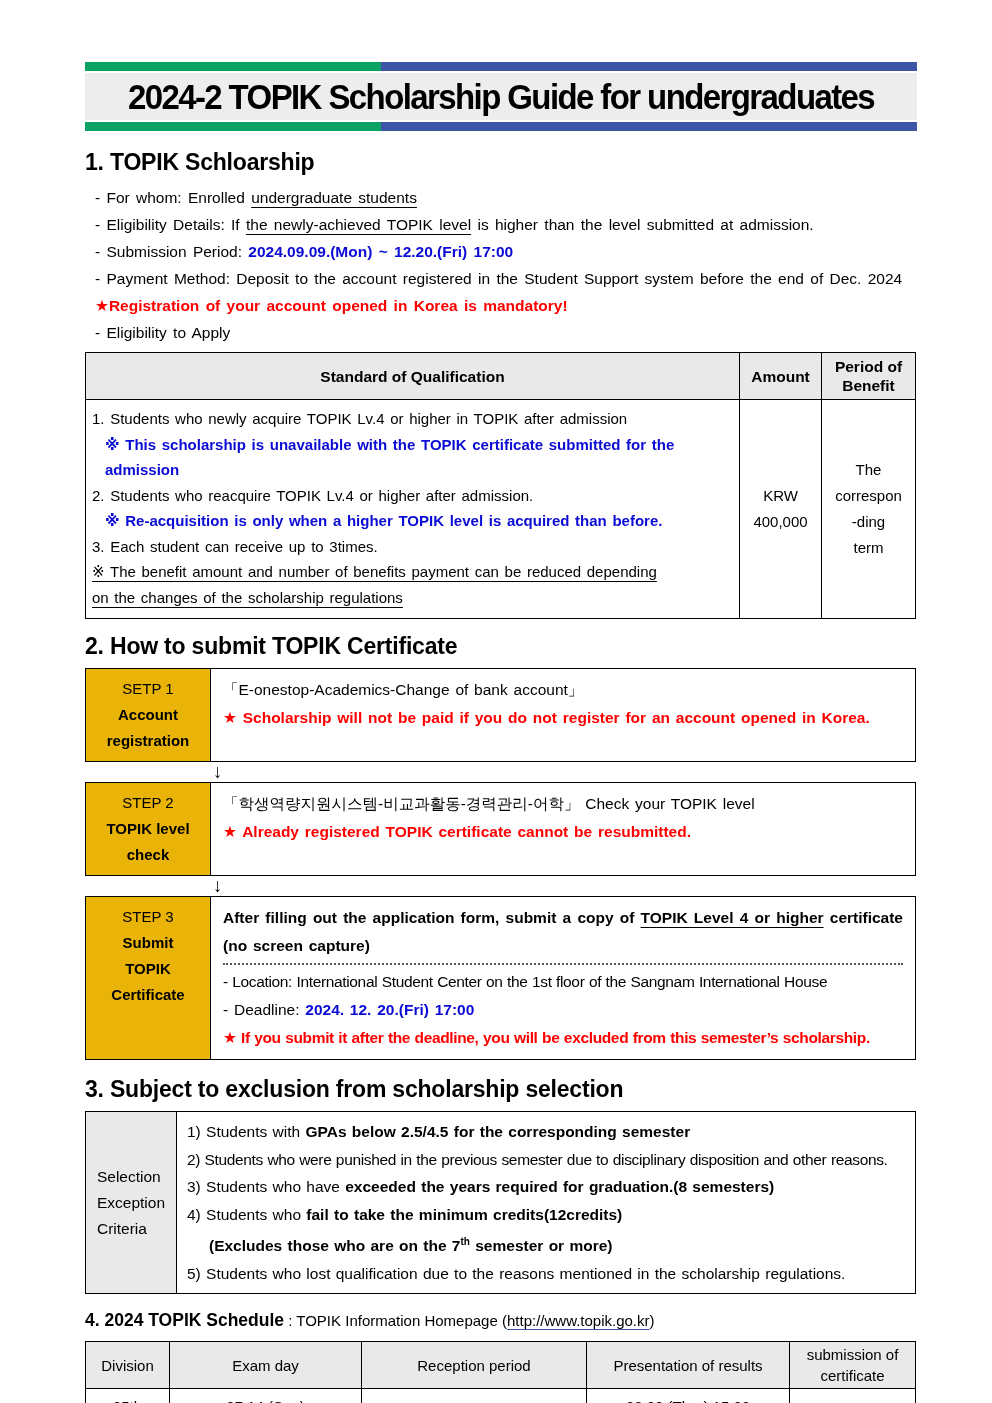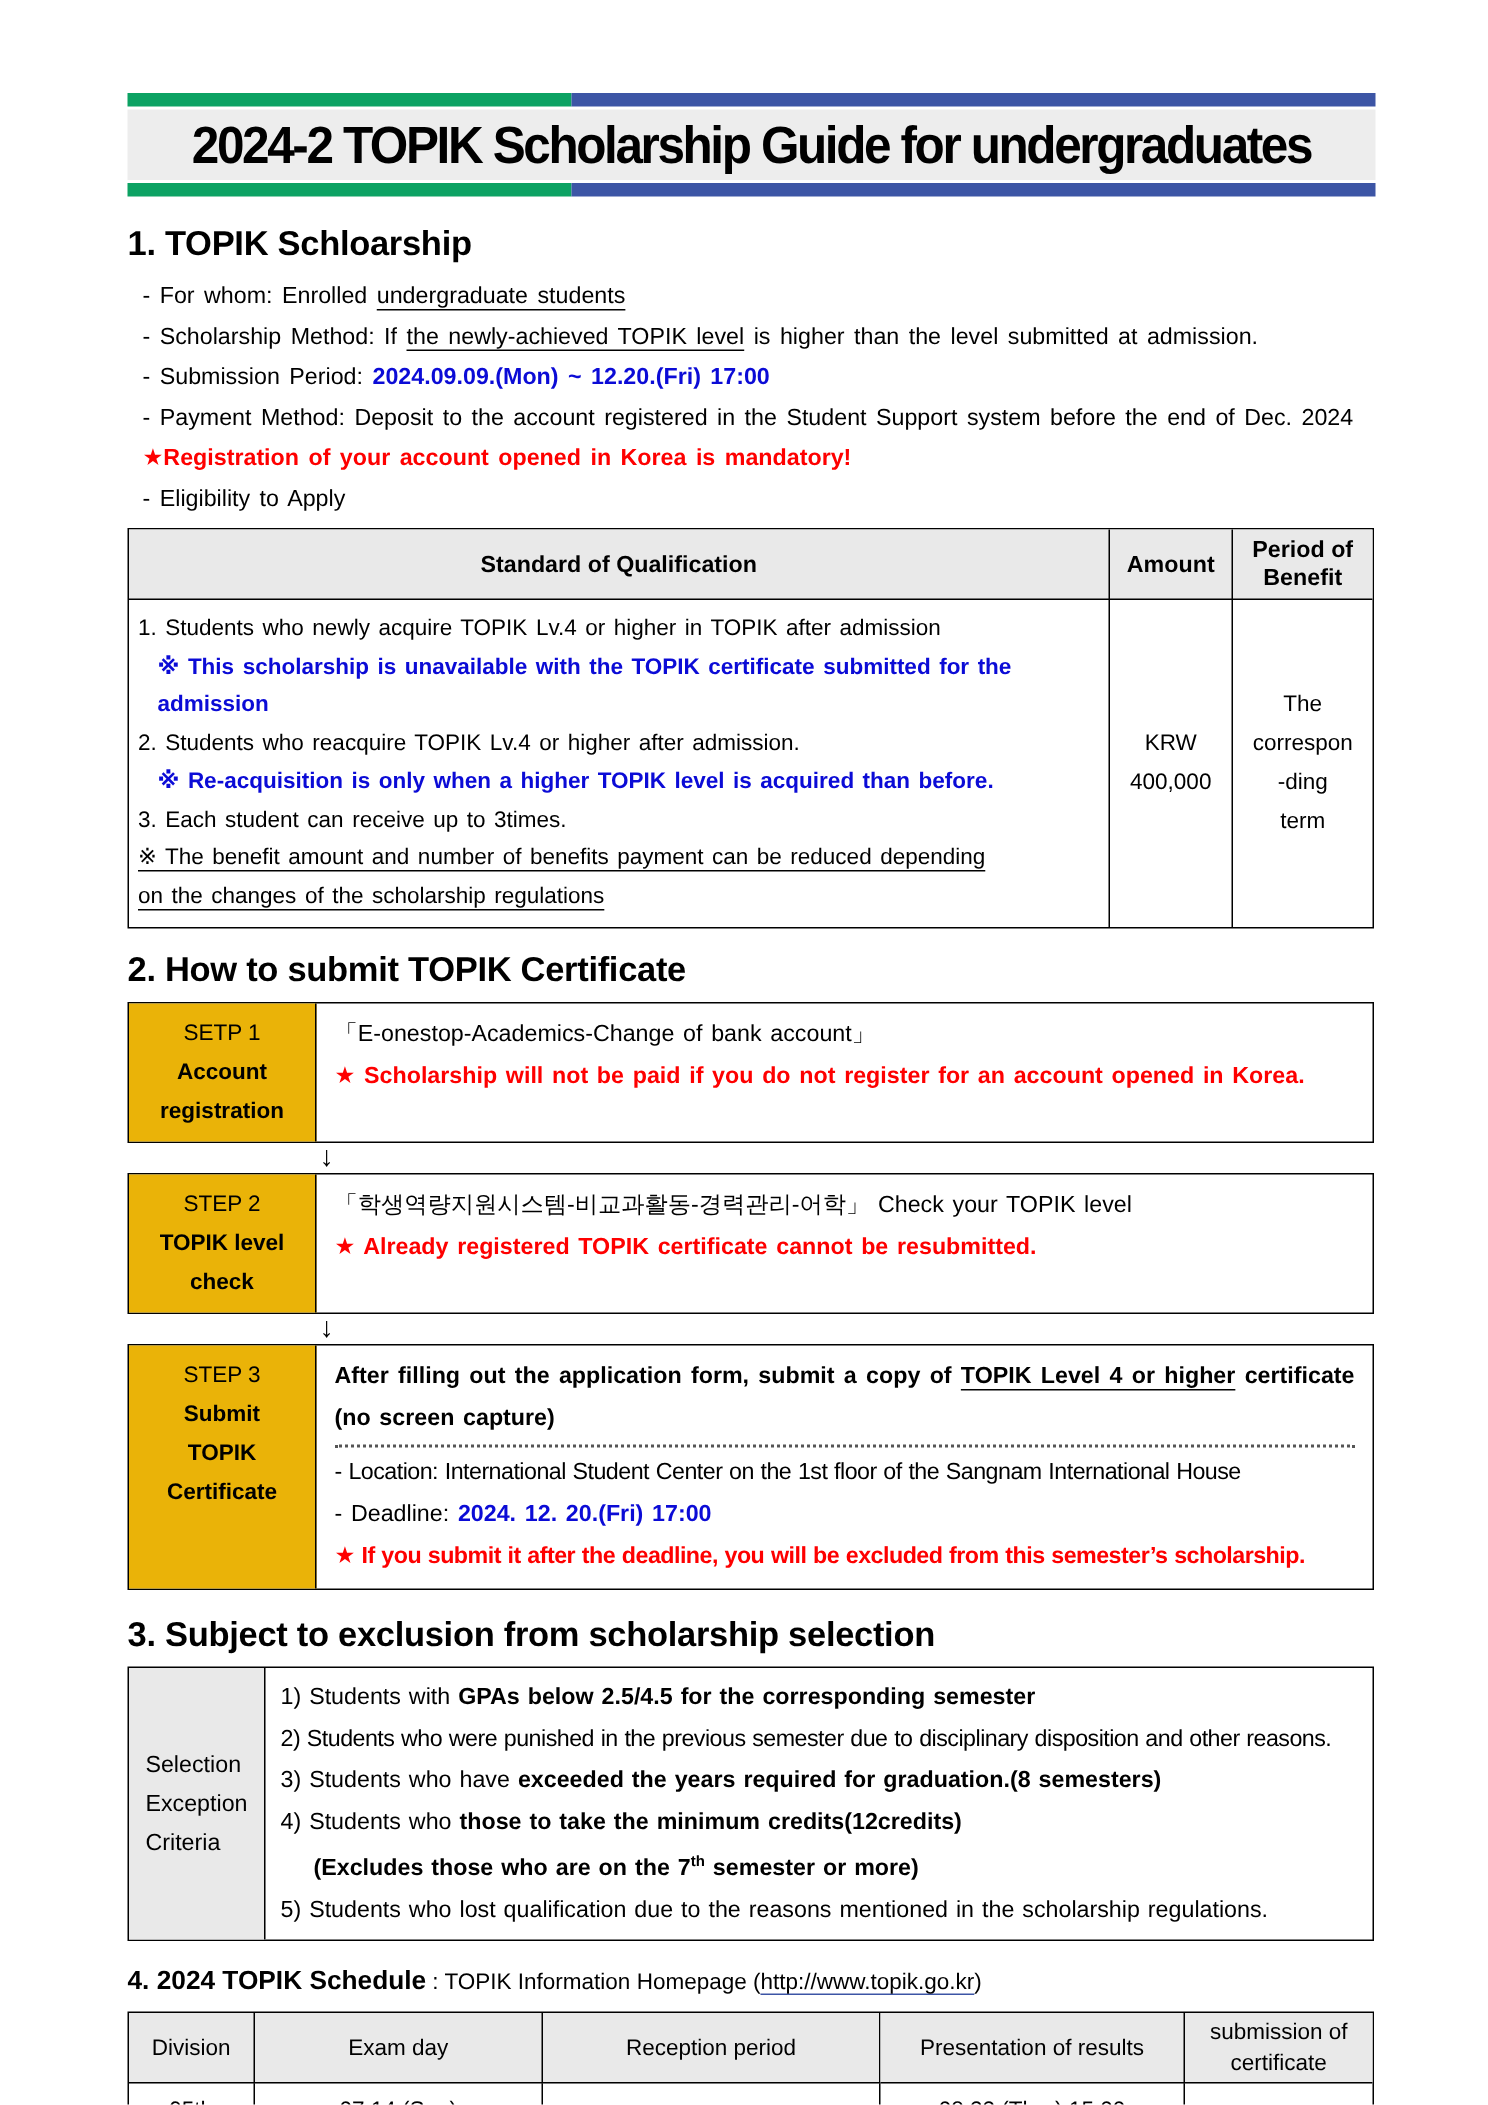--- a/index.html
+++ b/index.html
@@ -83,21 +83,21 @@
     </div>
     <div class="bar">
       <div class="seg-green"></div>
       <div class="seg-blue"></div>
     </div>
   </div>
 
   <div class="sec-h">1. TOPIK Schloarship</div>
   <div class="bullets">
     <div class="line"><span>- For whom: Enrolled </span><span class="u">undergraduate students</span></div>
-    <div class="line"><span>- Scholarship Method: If </span><span class="u">the newly-achieved TOPIK level</span><span> is higher than the level submitted at admission.</span></div>
+    <div class="line"><span>- Eligibility Details: If </span><span class="u">the newly-achieved TOPIK level</span><span> is higher than the level submitted at admission.</span></div>
     <div class="line"><span>- Submission Period: </span><span class="blue">2024.09.09.(Mon) ~ 12.20.(Fri) 17:00</span></div>
     <div class="line">- Payment Method: Deposit to the account registered in the Student Support system before the end of Dec. 2024</div>
     <div class="line star-line red">★Registration of your account opened in Korea is mandatory!</div>
     <div class="line">- Eligibility to Apply</div>
   </div>
 
   <div class="t1">
     <div class="th c1">Standard of Qualification</div>
     <div class="th c2">Amount</div>
     <div class="th pre">Period of
@@ -165,21 +165,21 @@
 
   <div class="sec-h" style="margin-top:16px;">3. Subject to exclusion from scholarship selection</div>
   <div class="t3">
     <div class="t3-label pre">Selection
 Exception
 Criteria</div>
     <div class="t3-body">
       <div><span>1) Students with </span><span class="b">GPAs below 2.5/4.5 for the corresponding semester</span></div>
       <div class="tight">2) Students who were punished in the previous semester due to disciplinary disposition and other reasons.</div>
       <div><span>3) Students who have </span><span class="b">exceeded the years required for graduation.(8 semesters)</span></div>
-      <div><span>4) Students who </span><span class="b">those to take the minimum credits(12credits)</span></div>
+      <div><span>4) Students who </span><span class="b">fail to take the minimum credits(12credits)</span></div>
       <div class="sub"><span>(Excludes those who are on the 7</span><sup>th</sup><span> semester or more)</span></div>
       <div>5) Students who lost qualification due to the reasons mentioned in the scholarship regulations.</div>
     </div>
   </div>
 
   <div class="s4-h">
     <span class="big">4. 2024 TOPIK Schedule</span><span class="rest"> : TOPIK Information Homepage (</span><span class="rest url">http://www.topik.go.kr</span><span class="rest">)</span>
   </div>
 
   <div class="t4">

